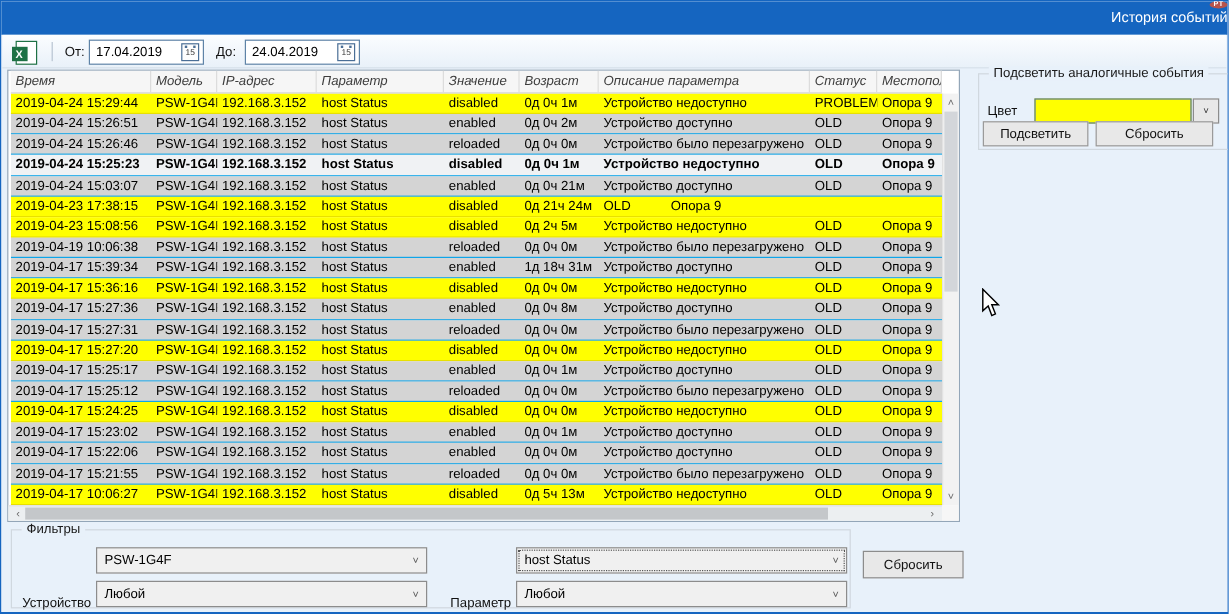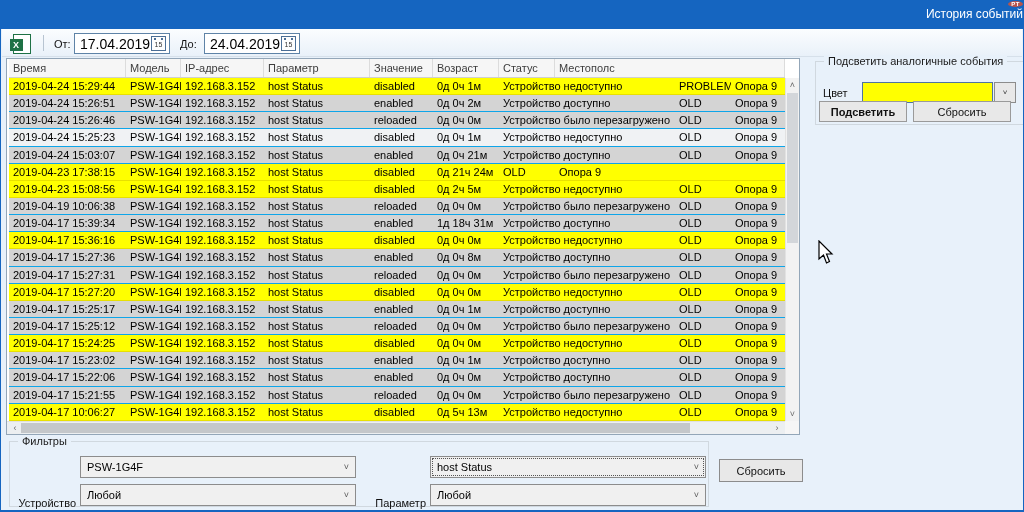--- a/index.html
+++ b/index.html
@@ -25,41 +25,41 @@
              background:linear-gradient(#fbfdff,#e9f1f9); border-bottom:1px solid #d6e0ea; }
   .excel-btn { position:absolute; left:7px; top:3px; width:25px; height:23px; display:flex;
                align-items:center; justify-content:center; }
   .excel-page { width:18px; height:20px; background:#fff; border:1px solid #1e7145; position:relative; }
   .excel-x { position:absolute; left:-4px; top:4px; width:13px; height:12px; background:#1e7145;
              color:#fff; font-size:9px; font-weight:bold; display:flex; align-items:center; justify-content:center; }
   .tsep { position:absolute; left:41px; top:6px; width:1px; height:16px; background:#b7c4d1; }
   .tlabel { position:absolute; top:9px; font-size:11px; color:#111; }
   .datefield { position:absolute; top:4px; width:96px; height:21px; background:#fff;
                border:1px solid #5e83a7; display:flex; align-items:center; }
-  .dateval { flex:1; font-size:14px; padding-left:5px; color:#000; }
+  .dateval { flex:1; font-size:11px; padding-left:5px; color:#000; }
   .calicon { width:15px; height:15px; margin-right:3px; border:1px solid #4a6e96; background:#fdfdfd;
              font-size:7px; color:#333; display:flex; align-items:flex-end; justify-content:center;
              position:relative; line-height:8px; padding-bottom:1px; }
   .calicon::before { content:""; position:absolute; top:1px; left:2px; right:2px; height:2px;
              border-left:2px solid #4a6e96; border-right:2px solid #4a6e96; }
   .select-btn { position:absolute; left:306px; top:4px; height:22px; padding:0 8px; font-size:11px;
              background:#e8e8e8; border:1px solid #8c8c8c; color:#111;
              font-family:"Liberation Sans",sans-serif; }
 
   
   .grid { position:absolute; left:5px; top:57px; width:794px; height:377px; background:#fff;
           border:1px solid #93a6b8; }
   .ghead { position:absolute; left:2px; top:0; right:14px; height:19px; background:#f6f6f6;
            border-bottom:1px solid #cfcfcf; display:flex; }
   .hcell { font-size:11px; color:#3d3d3d; line-height:18px; padding-left:4px;
-           border-right:1px solid #dcdcdc; white-space:nowrap; overflow:hidden; }
+           border-right:1px solid #dcdcdc; white-space:nowrap; overflow:hidden;font-style:italic; }
   .gbody { position:absolute; left:2px; top:19px; right:14px; bottom:13px; overflow:hidden; }
   .trow { display:flex; height:17.15px; background:var(--rowbg); border-bottom:1px solid #0ea5e9; }
   .trow.hl { background:var(--hl); border-bottom-color:#e8e000; }
-  .trow.sel { background:var(--rowsel); }
+  .trow.sel { background:var(--rowsel);font-weight:bold; }
   .tcell { font-size:11px; color:#000; line-height:16px; padding-left:4px; white-space:nowrap; overflow:hidden; }
   .c0{width:117px}.c1{width:55px}.c2{width:83px}.c3{width:106px}.c4{width:63px}
   .c5{width:66px}.c6{width:176px}.c7{width:56px}.c8{flex:1}
 
   .vscroll { position:absolute; top:19px; right:0; bottom:13px; width:14px; background:#f2f2f2;
              border-left:1px solid #e2e2e2; }
   .vthumb { position:absolute; left:1px; right:1px; top:15px; height:150px; background:#d3d6da; }
   .sarrow { position:absolute; font-size:9px; color:#6a6a6a; width:100%; text-align:center; }
   .hscroll { position:absolute; left:0; right:14px; bottom:0; height:13px; background:#eceff1;
              border-top:1px solid #e0e0e0; }
@@ -136,20 +136,21 @@
   </div>
 
   <div class="grid">
     <div class="ghead">
         <div class="hcell c0">Время</div>
         <div class="hcell c1">Модель</div>
         <div class="hcell c2">IP-адрес</div>
         <div class="hcell c3">Параметр</div>
         <div class="hcell c4">Значение</div>
         <div class="hcell c5">Возраст</div>
+        <div class="hcell c6">Описание параметра</div>
         <div class="hcell c7">Статус</div>
         <div class="hcell c8">Местополс</div>
       </div>
     <div class="gbody">
         <div class="trow hl">
           <div class="tcell c0">2019-04-24 15:29:44</div>
           <div class="tcell c1">PSW-1G4F</div>
           <div class="tcell c2">192.168.3.152</div>
           <div class="tcell c3">host Status</div>
           <div class="tcell c4">disabled</div>
@@ -383,21 +384,21 @@
   <div class="groupbox" style="left:814px; top:60px; width:220px; height:64px;">
     <div class="gb-label">Подсветить аналогичные события</div>
     <div class="color-label">Цвет</div>
     <div class="color-combo">
       <div class="color-swatch" style="background: rgb(255, 255, 0);"></div>
       <div class="combo-arrow-btn">
           <span>˅</span>
         </div>
     </div>
   </div>
-  <button class="panel-btn" style="left:818px; top:100px; width:88px;font-weight:bold;">Подсветить</button>
+  <button class="panel-btn" style="left:818px; top:100px; width:88px;">Подсветить</button>
   <button class="panel-btn" style="left:912px; top:100px; width:98px;">Сбросить</button>
 
   <div class="groupbox" style="left:8px; top:440px; width:700px; height:66px;">
     <div class="gb-label">Фильтры</div>
     <div class="flabel" style="left:4px; top:19px; width:62px;">Устройство</div>
     <div class="combo" style="left:70px; top:14px; width:276px;">
       <span>PSW-1G4F</span>
       <span class="arrow">˅</span>
     </div>
     <div class="flabel" style="left:4px; top:47px; width:62px;">IP-адрес</div>

